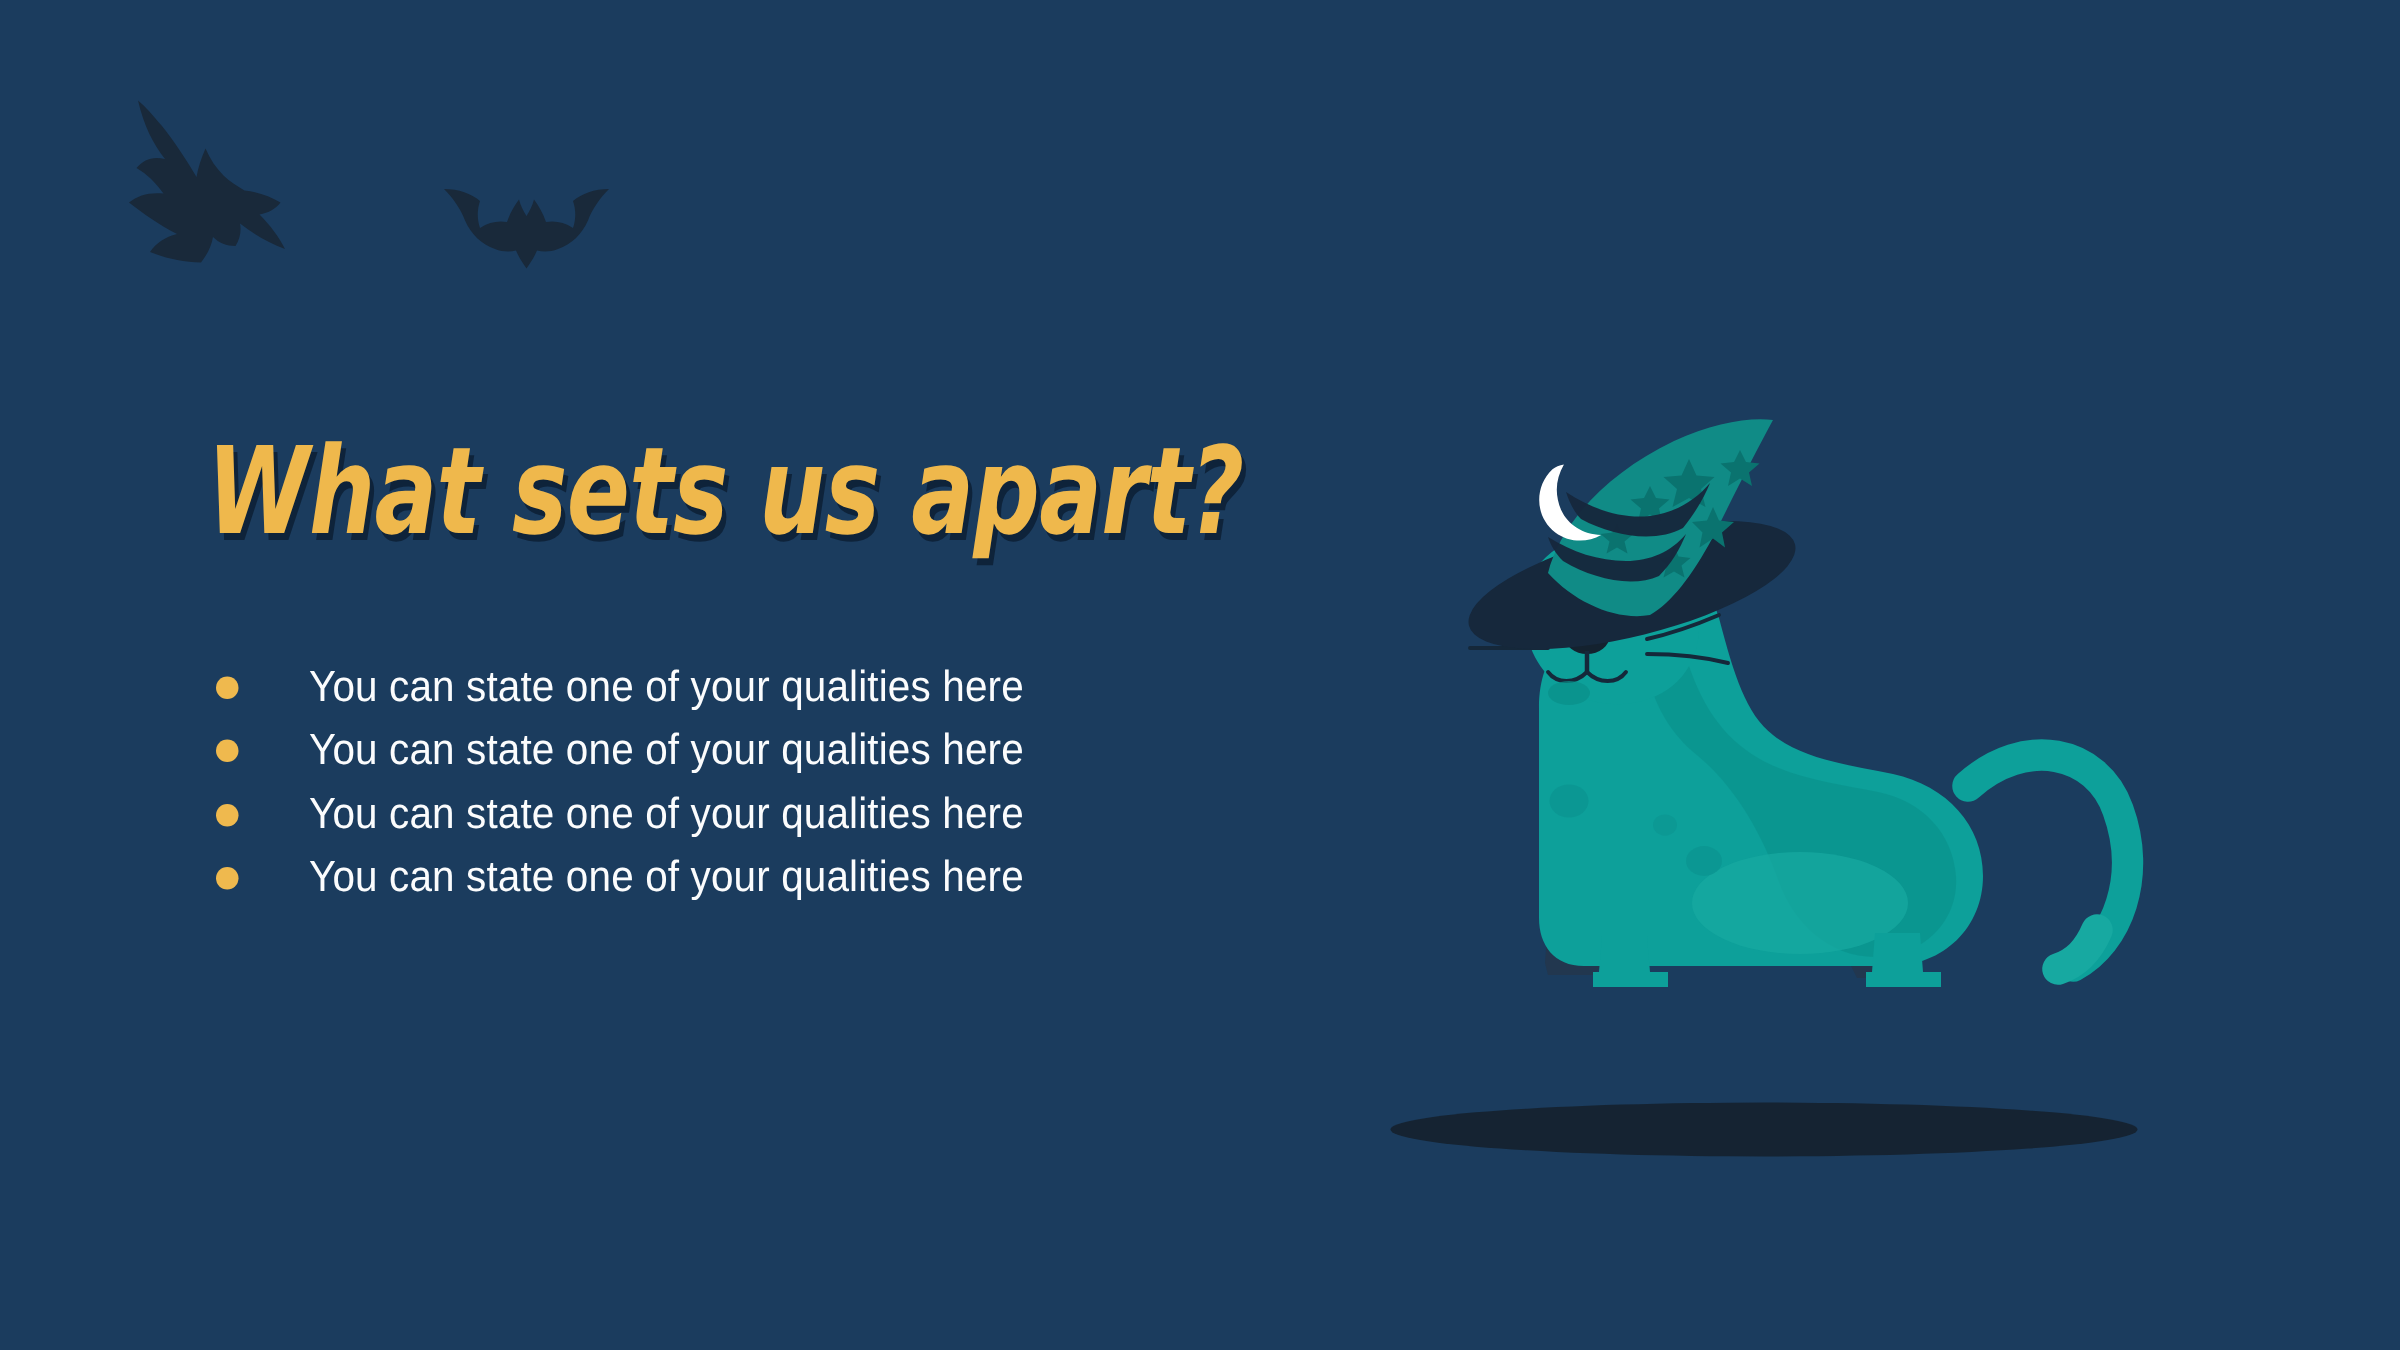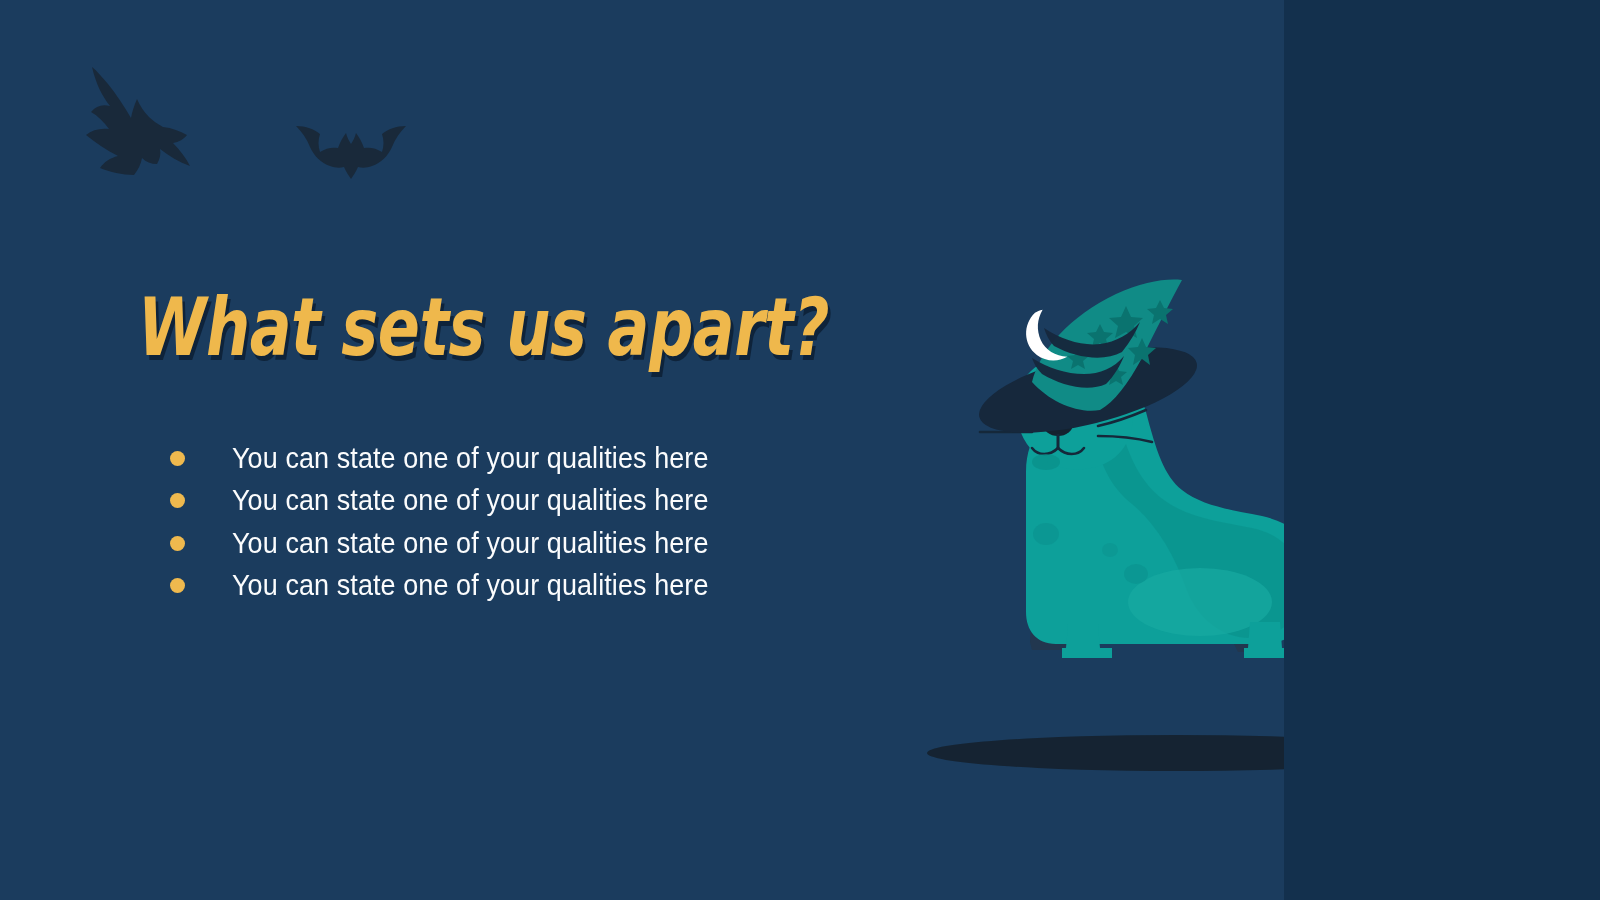--- a/index.html
+++ b/index.html
@@ -3,21 +3,21 @@
 <meta charset="utf-8">
 <title>What sets us apart?</title>
 <style>
   html, body {
     margin: 0;
     padding: 0;
     background: #13304d;
   }
   #slide {
     position: relative;
-    width: 1284px;
+    width: 1600px;
     height: 900px;
     overflow: hidden;
     background: #1b3c5e;
     font-family: "Liberation Sans", sans-serif;
   }
 
   
   .bat {
     position: absolute;
     pointer-events: none;
@@ -39,21 +39,21 @@
     text-shadow: 3px 4px 0 rgba(8, 22, 38, 0.65);
     white-space: nowrap;
     transform: scaleY(1.22) scaleX(0.94);
     transform-origin: left top;
     line-height: 1.0;
   }
 
   
   #bullets {
     position: absolute;
-    left: 170px;
+    left: 144px;
     top: 437px;
     list-style: none;
     margin: 0;
     padding: 0;
   }
   #bullets li {
     display: flex;
     align-items: center;
     height: 42.5px;
   }

